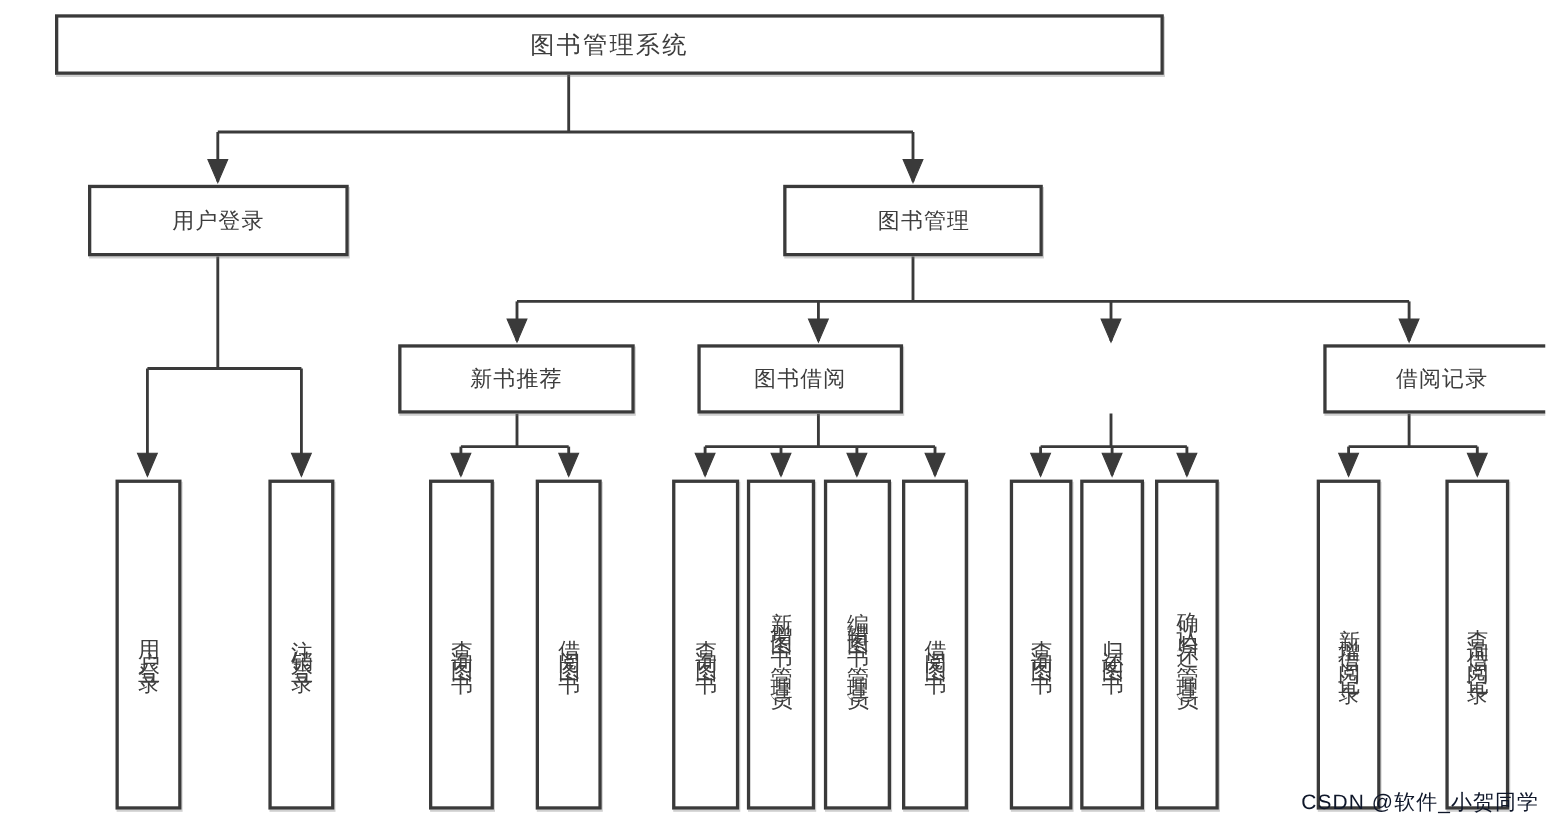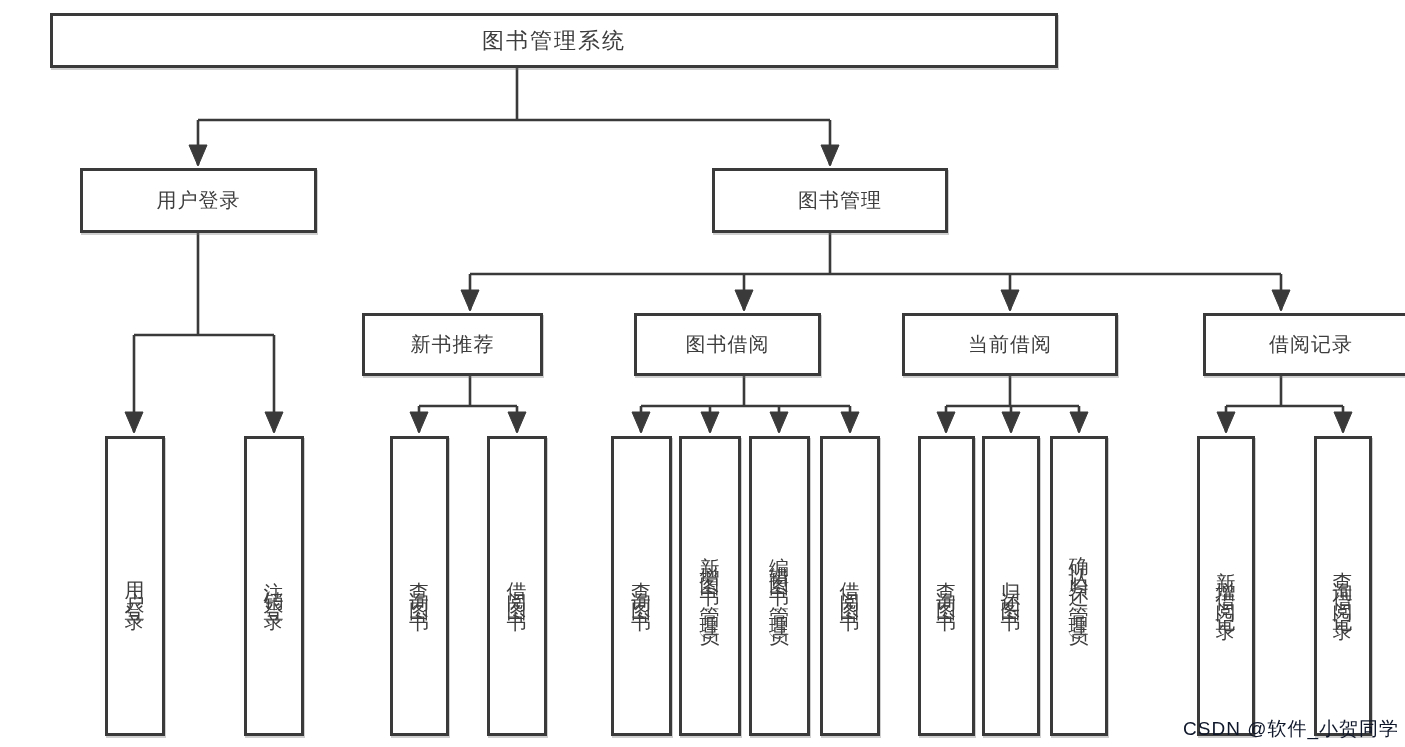--- a/index.html
+++ b/index.html
@@ -92,23 +92,22 @@
       <path d="M1226,406 V432" marker-end="url(#arrow)"></path>
       <path d="M1343,406 V432" marker-end="url(#arrow)"></path>
     </g>
   </svg>
 
   <div class="node root" style="left:14px; top:13px; width:1008px; height:55px;margin-left:36px;">图书管理系统</div>
 
   <div class="node hnode" style="left:80px; top:168px; width:237px; height:65px;">用户登录</div>
   <div class="node hnode" style="left:712px; top:168px; width:236px; height:65px;padding-left:20px;">图书管理</div>
 
-  <div class="node hnode" style="left:362px; top:313px; width:181px; height:63px;">新书推荐</div>
+  <div class="node hnode" style="left:362px; top:313px; width:215px; height:63px;">新书推荐</div>
   <div class="node hnode" style="left:634px; top:313px; width:187px; height:63px;">图书借阅</div>
-  <div class="node hnode" style="left:902px; top:313px; width:216px; height:63px;">当前借阅</div>
   <div class="node hnode" style="left:1203px; top:313px; width:216px; height:63px;">借阅记录</div>
 
   <div class="node vnode" style="left:105px; top:436px; width:60px; height:300px;">
     <span class="vtext">用户登录</span>
   </div>
   <div class="node vnode" style="left:244px; top:436px; width:60px; height:300px;">
     <span class="vtext">注销登录</span>
   </div>
 
   <div class="node vnode" style="left:390px; top:436px; width:59px; height:300px;">

